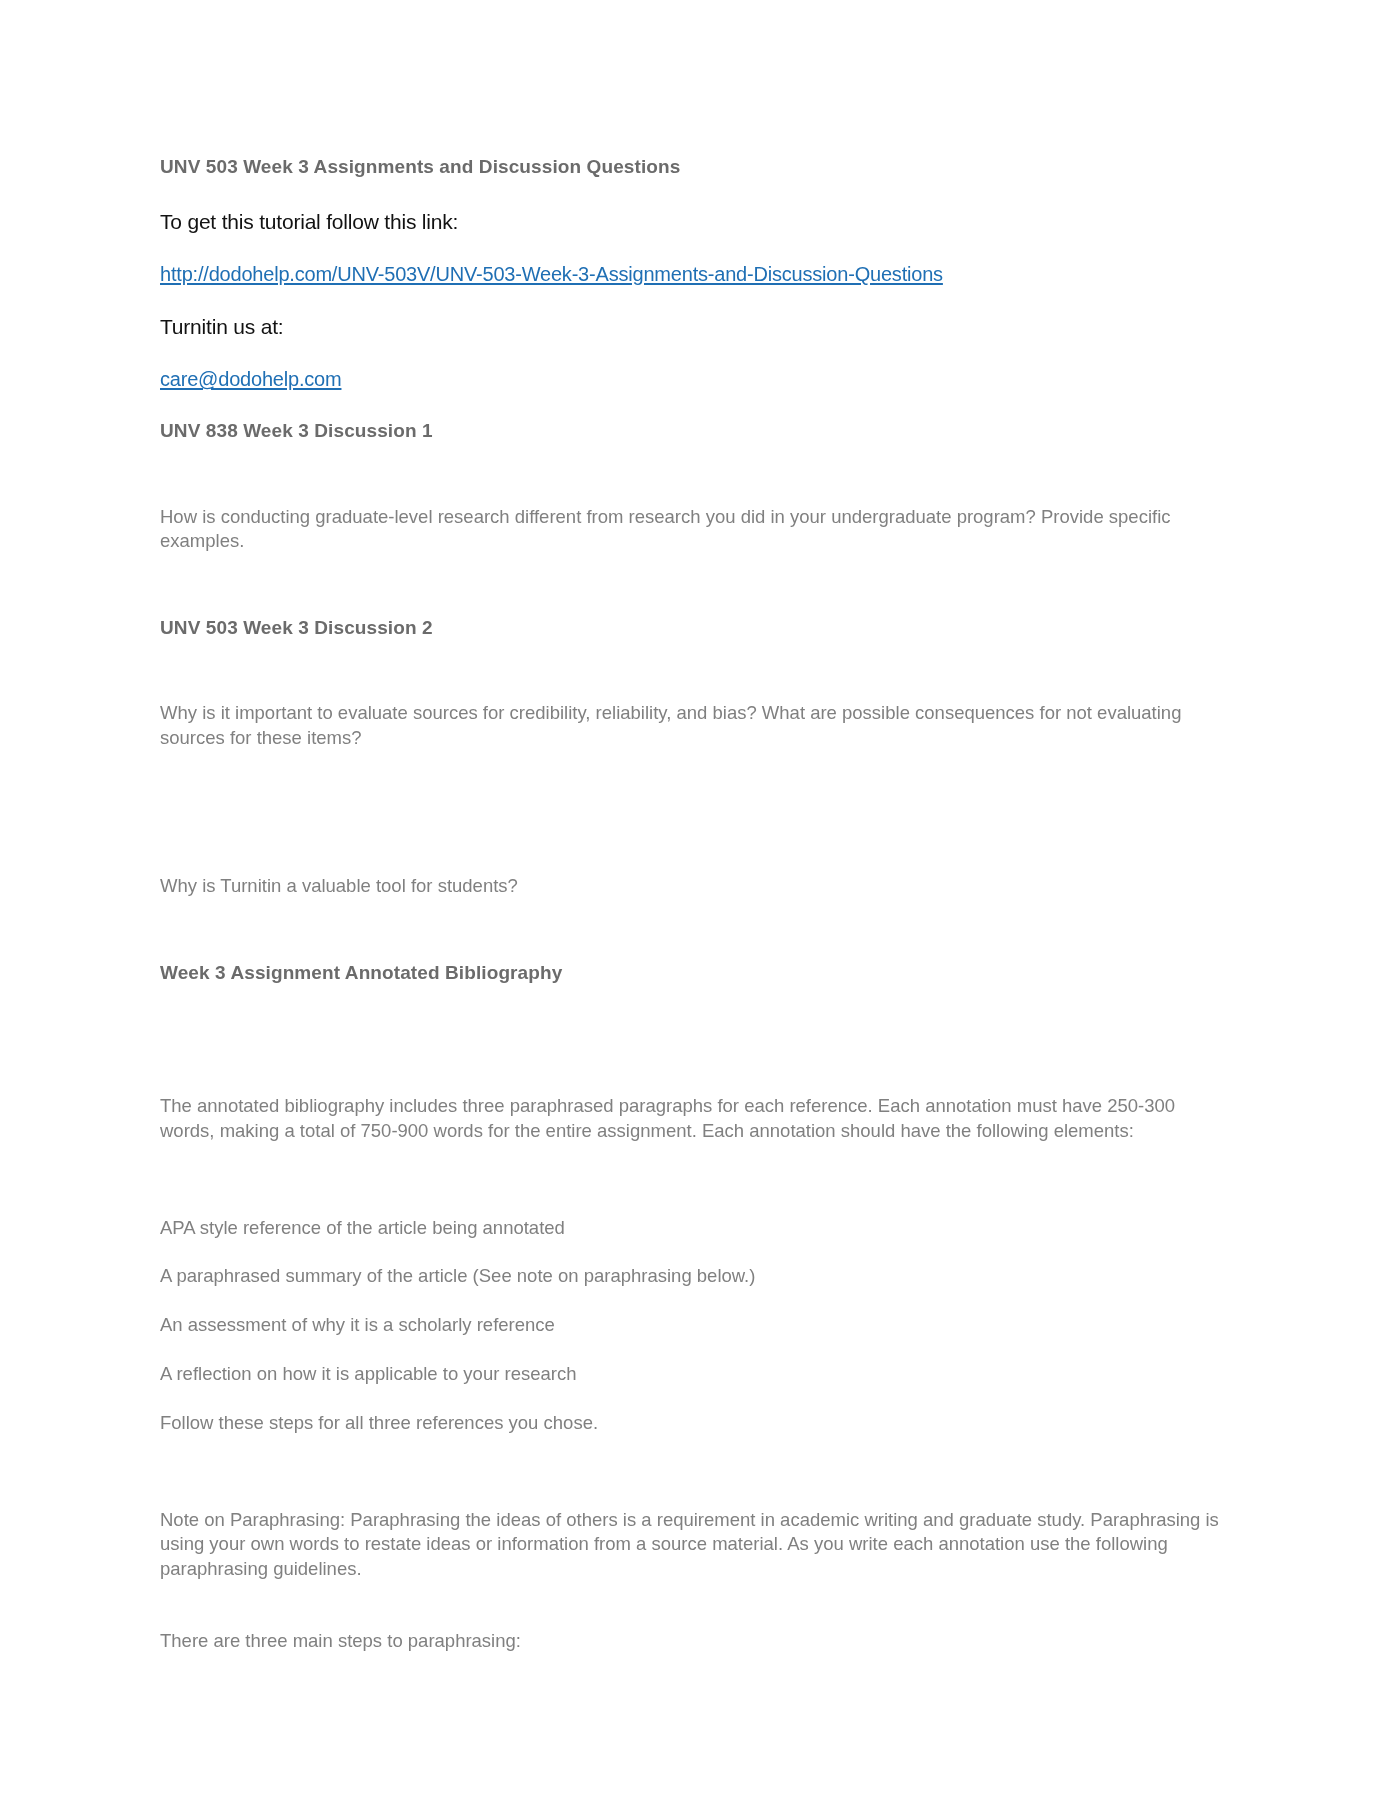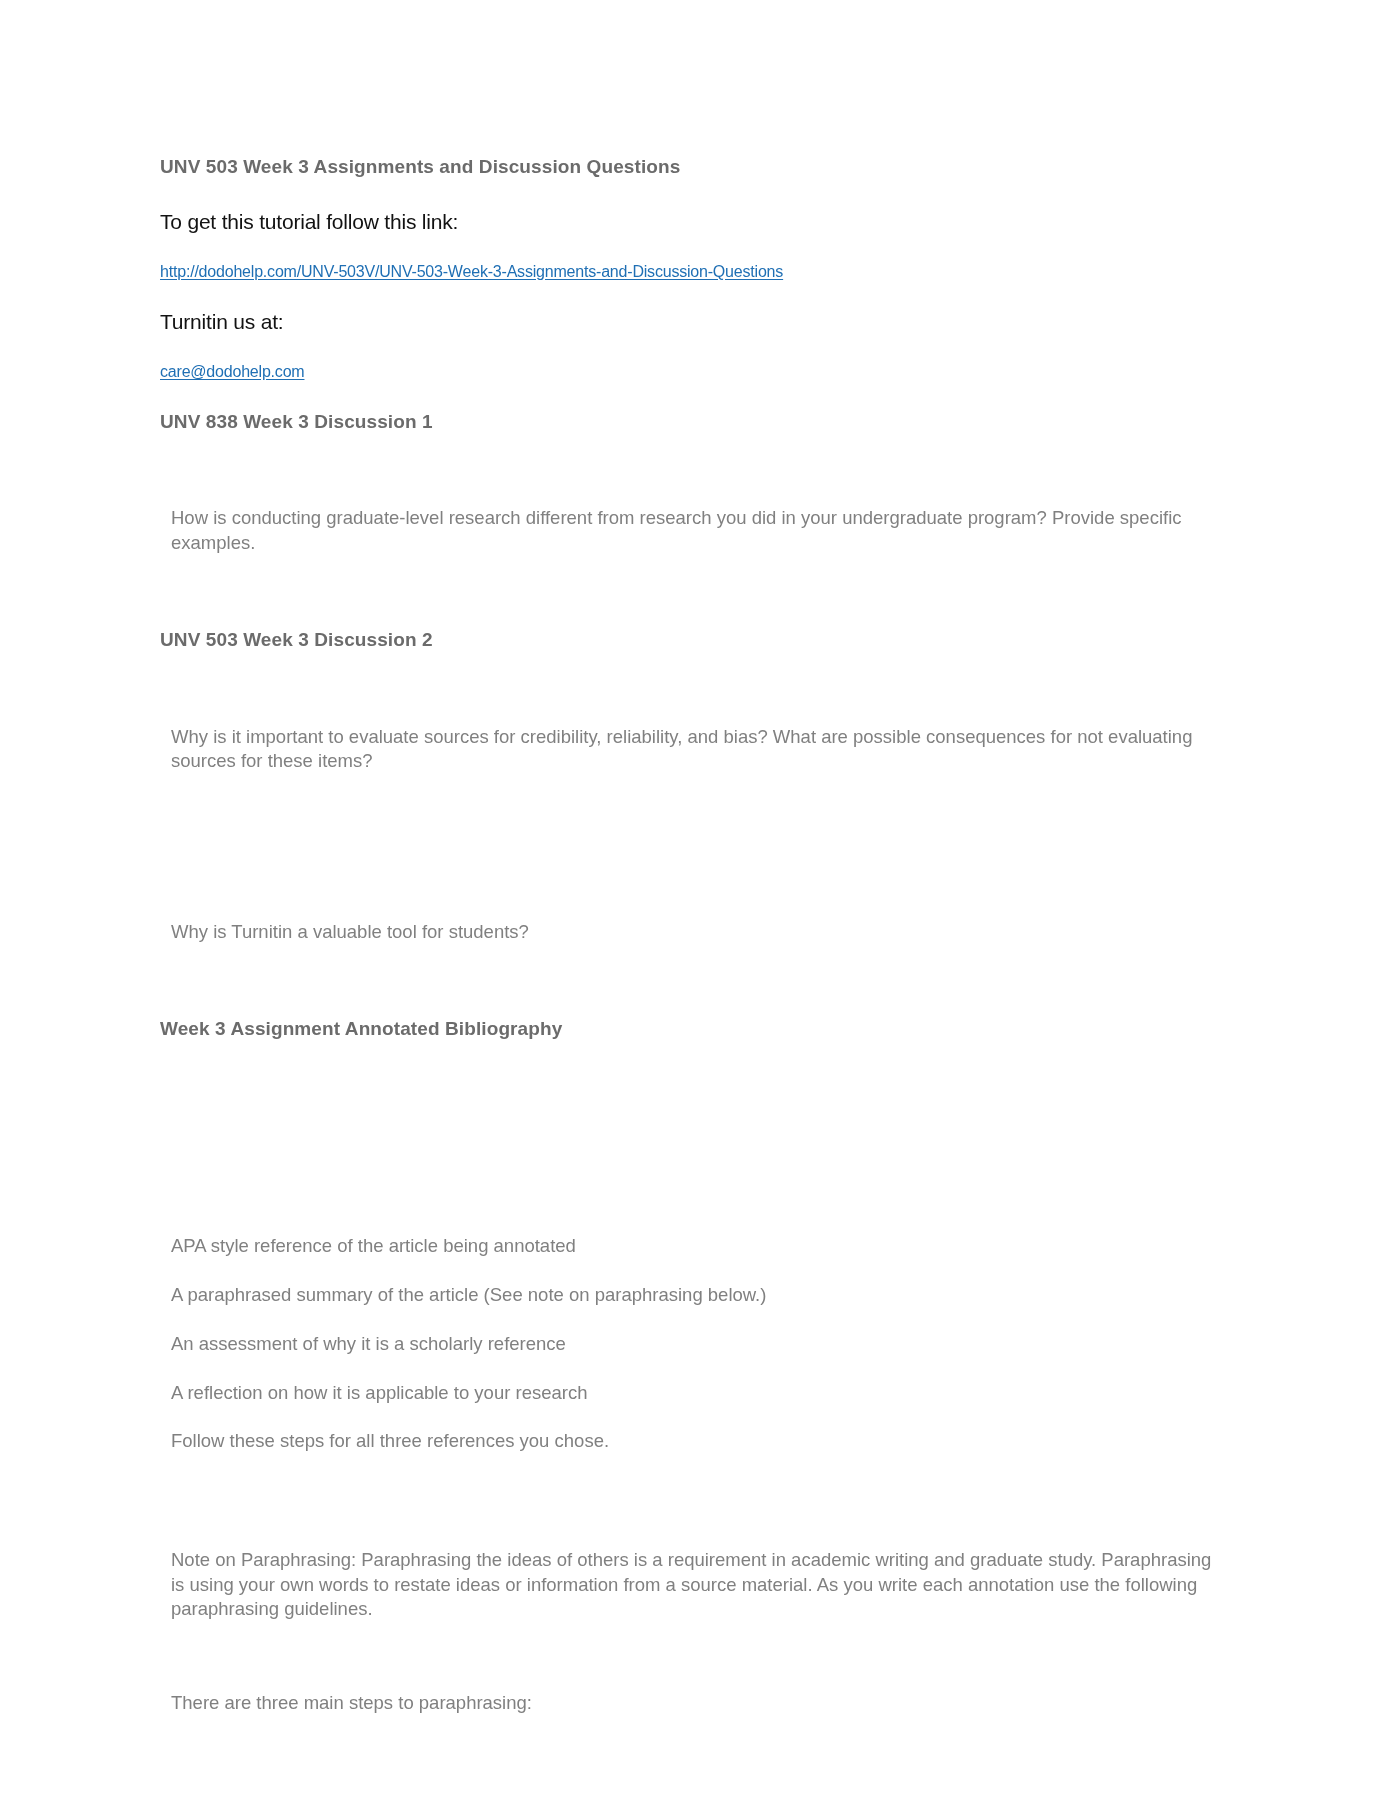--- a/index.html
+++ b/index.html
@@ -55,38 +55,38 @@
     line-height: 1.2;
     color: #121212;
     margin: 0 0 28px 0;
     letter-spacing: -0.2px;
   }
 
   
   .link-line {
     font-family: "Liberation Sans Narrow", "Liberation Sans", sans-serif;
     font-stretch: condensed;
-    font-size: 16px;
+    font-size: 20px;
     line-height: 1.2;
     margin: 0 0 28px 0;
     letter-spacing: -0.2px;
   }
   a.doc-link {
     color: #1f6fb4;
     text-decoration: underline;
     text-underline-offset: 2px;
   }
 
   
   .body-text {
     font-family: "Liberation Sans", sans-serif;
     font-size: 18.5px;
     line-height: 1.32;
     color: #808080;
-    margin: 11px;
+    margin: 0;
     white-space: pre-line;
   }
 
   .gap-lg  { height: 62px; }
   .gap-md  { height: 48px; }
 </style>
 </head>
 <body>
 
 <div class="page">
@@ -121,20 +121,21 @@
     <div class="gap-lg"></div>
     <p class="body-text">Why is Turnitin a valuable tool for students?</p>
 
     <div class="gap-lg"></div>
 
     <h2 class="heading heading-section">Week 3 Assignment Annotated Bibliography</h2>
     <div class="gap-lg"></div>
 
     <div class="gap-md"></div>
 
+    <p class="body-text">The annotated bibliography includes three paraphrased paragraphs for each reference. Each annotation must have 250-300 words, making a total of 750-900 words for the entire assignment. Each annotation should have the following elements:</p>
 
     <div class="gap-md"></div>
 
     <div class="body-text">
       <div>APA style reference of the article being annotated</div>
       <div>A paraphrased summary of the article (See note on paraphrasing below.)</div>
       <div>An assessment of why it is a scholarly reference</div>
       <div>A reflection on how it is applicable to your research</div>
       <div>Follow these steps for all three references you chose.</div>
     </div>

